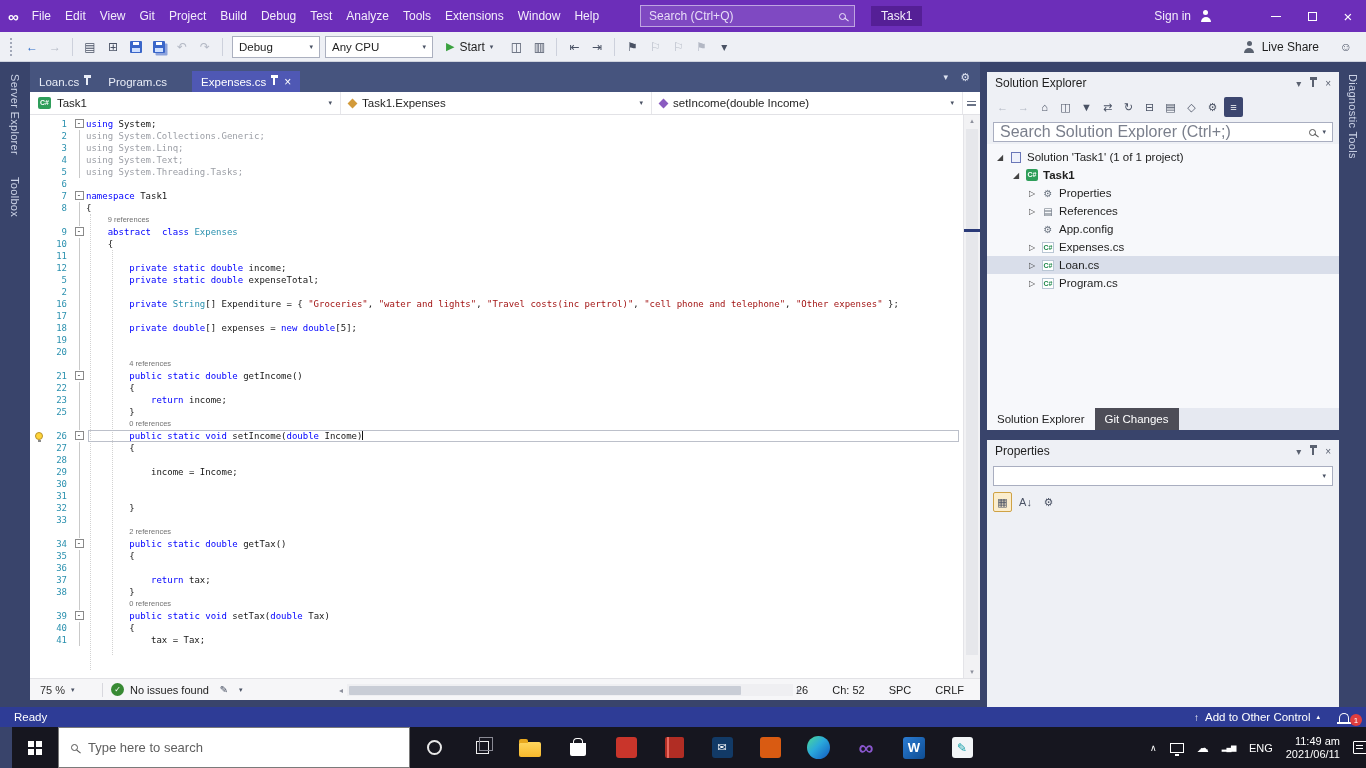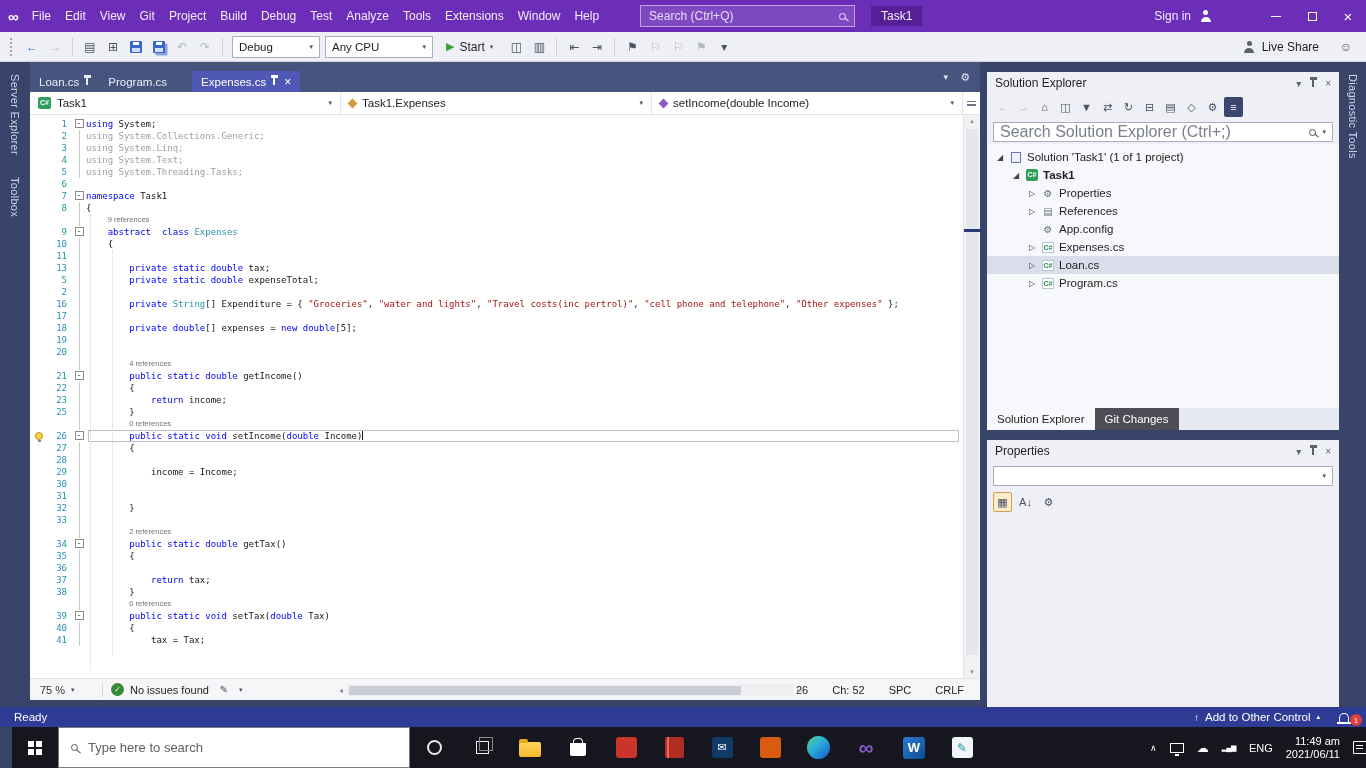--- a/index.html
+++ b/index.html
@@ -412,25 +412,25 @@
       <div class="crow">
         <span class="gut"></span>
         <span class="lnum">11</span>
         <span class="fold">
           <span class="fline"></span>
         </span>
         <span class="ctext"></span>
       </div>
       <div class="crow">
         <span class="gut"></span>
-        <span class="lnum">13</span>
-        <span class="fold">
-          <span class="fline"></span>
-        </span>
-        <span class="ctext"><span class="tk-pl">        </span><span class="tk-kw">private</span><span class="tk-pl"> </span><span class="tk-kw">static</span><span class="tk-pl"> </span><span class="tk-kw">double</span><span class="tk-pl"> tax;</span></span>
+        <span class="lnum">12</span>
+        <span class="fold">
+          <span class="fline"></span>
+        </span>
+        <span class="ctext"><span class="tk-pl">        </span><span class="tk-kw">private</span><span class="tk-pl"> </span><span class="tk-kw">static</span><span class="tk-pl"> </span><span class="tk-kw">double</span><span class="tk-pl"> income;</span></span>
       </div>
       <div class="crow">
         <span class="gut"></span>
         <span class="lnum">5</span>
         <span class="fold">
           <span class="fline"></span>
         </span>
         <span class="ctext"><span class="tk-pl">        </span><span class="tk-kw">private</span><span class="tk-pl"> </span><span class="tk-kw">static</span><span class="tk-pl"> </span><span class="tk-kw">double</span><span class="tk-pl"> expenseTotal;</span></span>
       </div>
       <div class="crow">

